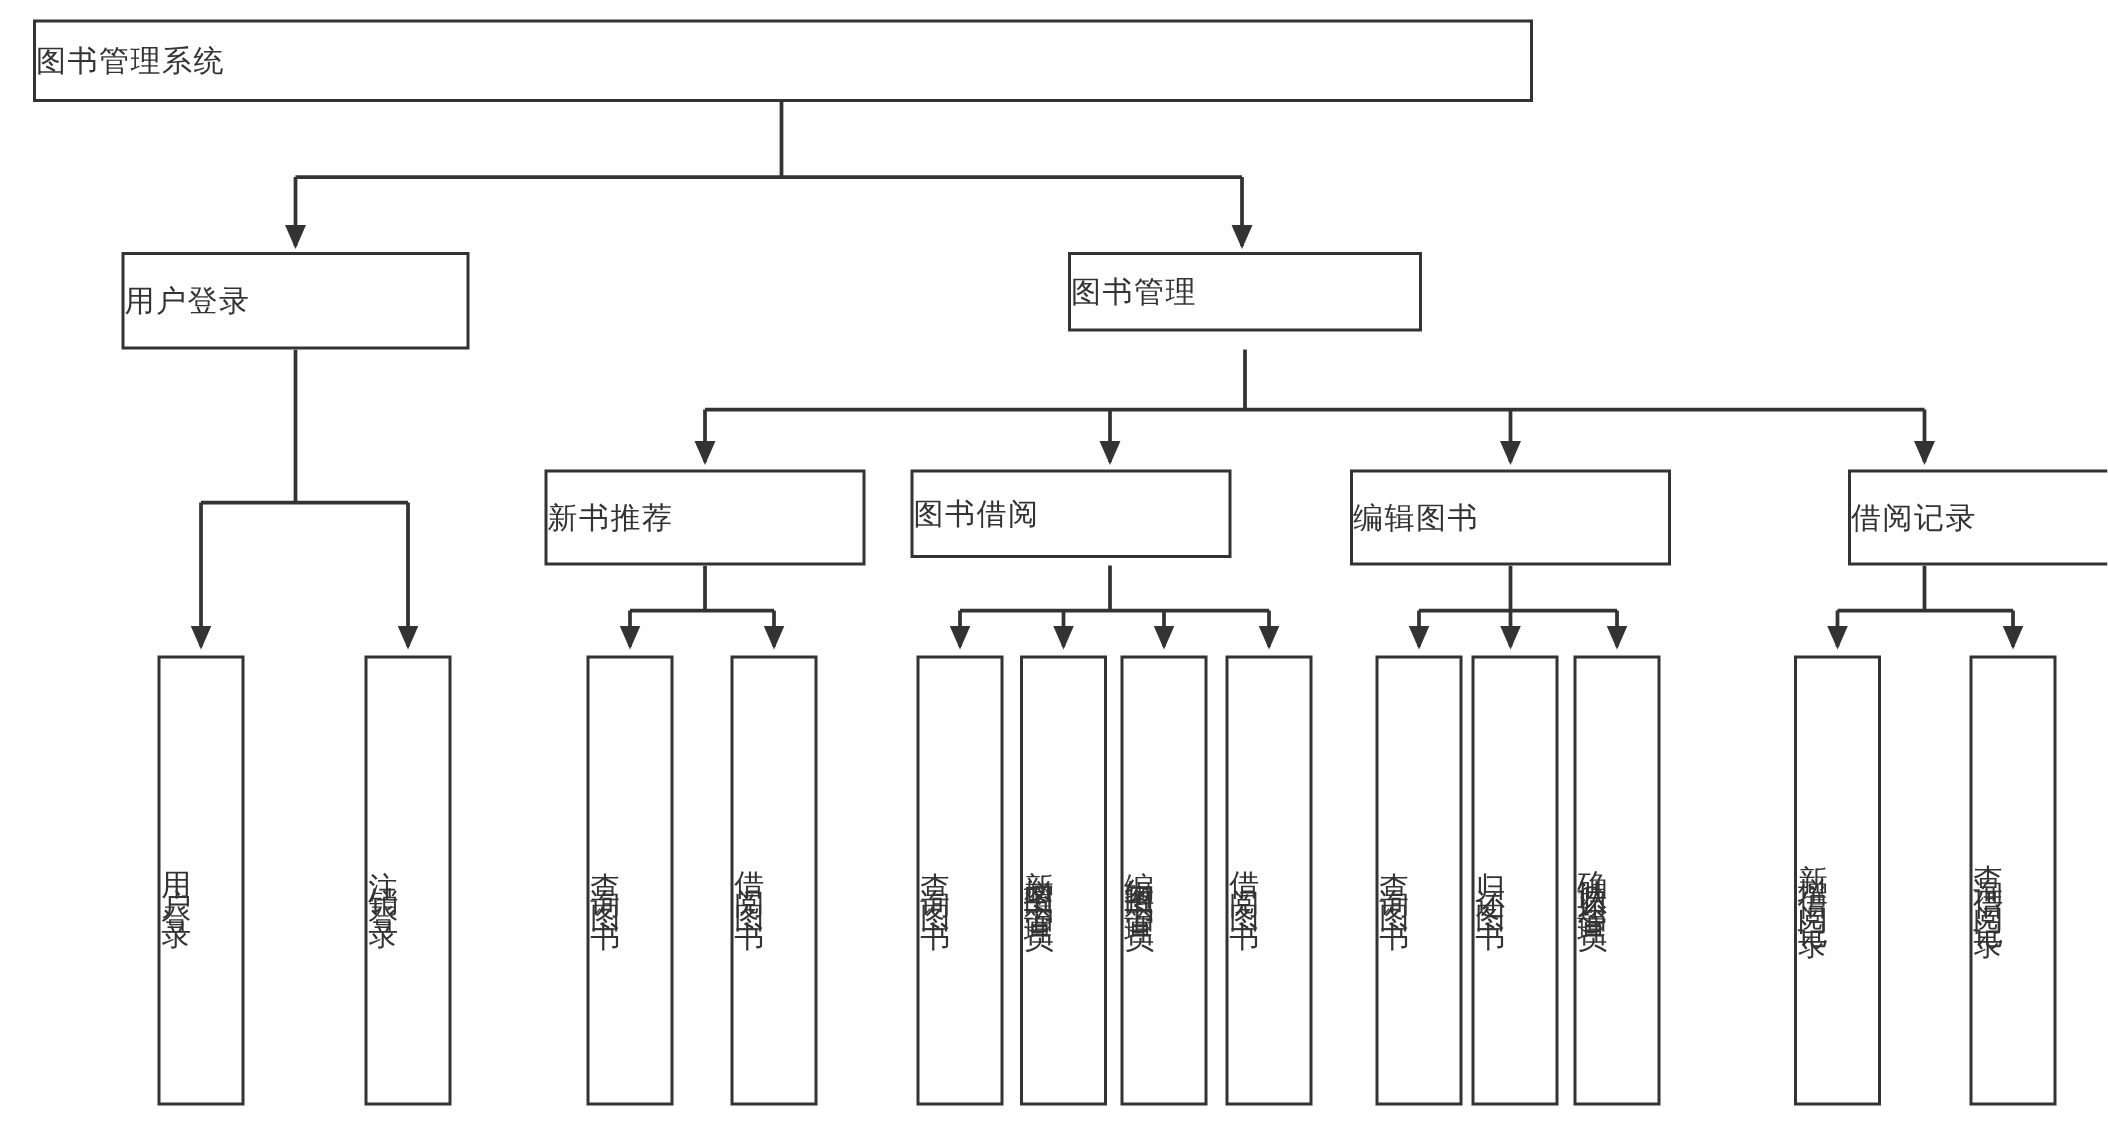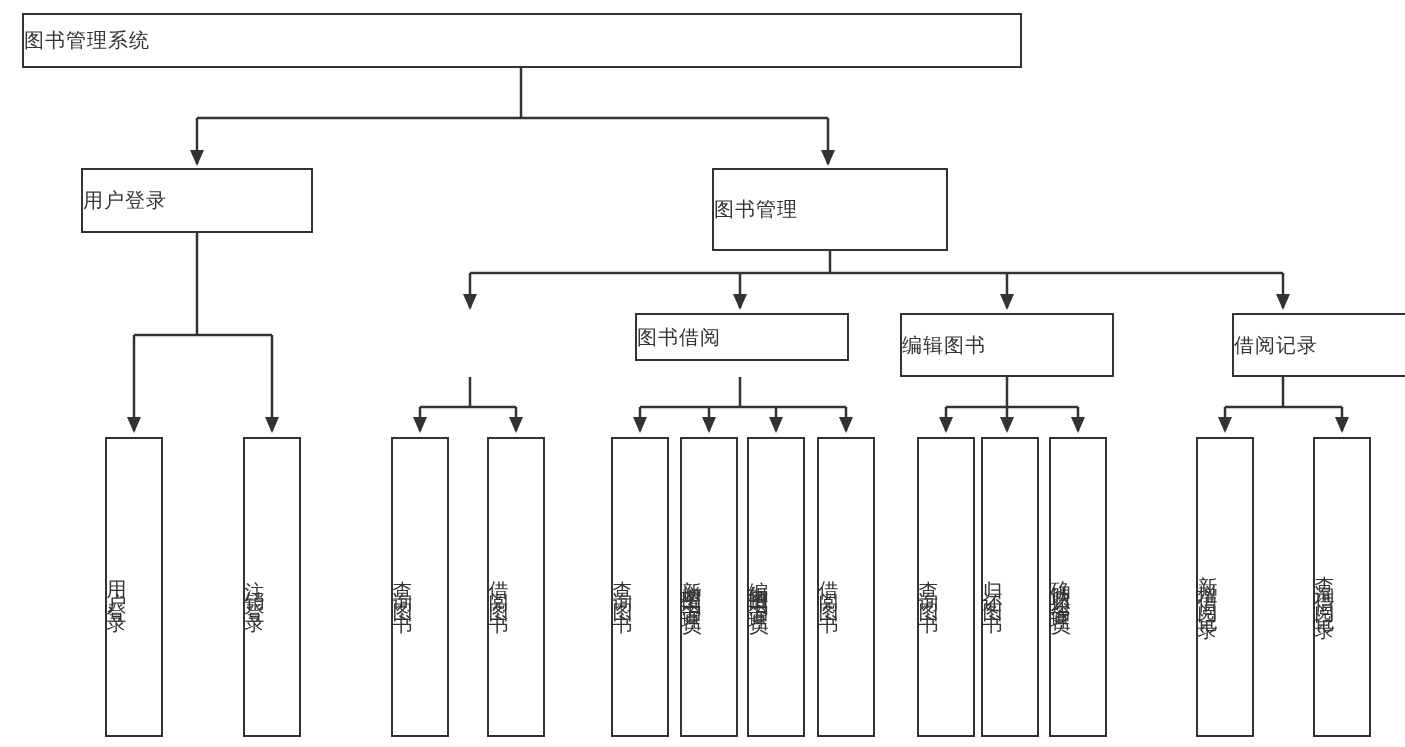--- a/index.html
+++ b/index.html
@@ -120,25 +120,28 @@
     </g>
   </svg>
 
   <div class="node root" style="left:22px;top:13px;width:1000px;height:55px">
     <span class="label">图书管理系统</span>
   </div>
 
   <div class="node" style="left:81px;top:168px;width:232px;height:65px">
     <span class="label">用户登录</span>
   </div>
-  <div class="node" style="left:712px;top:168px;width:236px;height:83px">
+  <div class="node" style="left:712px;top:168px;width:236px;height:53px">
     <span class="label">图书管理</span>
   </div>
 
-  <div class="node" style="left:635px;top:313px;width:214px;height:48px">
+  <div class="node" style="left:363px;top:313px;width:214px;height:64px">
+    <span class="label">新书推荐</span>
+  </div>
+  <div class="node" style="left:607px;top:313px;width:214px;height:59px">
     <span class="label">图书借阅</span>
   </div>
   <div class="node" style="left:900px;top:313px;width:214px;height:64px">
     <span class="label">编辑图书</span>
   </div>
   <div class="node" style="left:1232px;top:313px;width:230px;height:64px">
     <span class="label">借阅记录</span>
   </div>
 
   <div class="node leaf" style="left:105px;top:437px;width:58px;height:300px">

